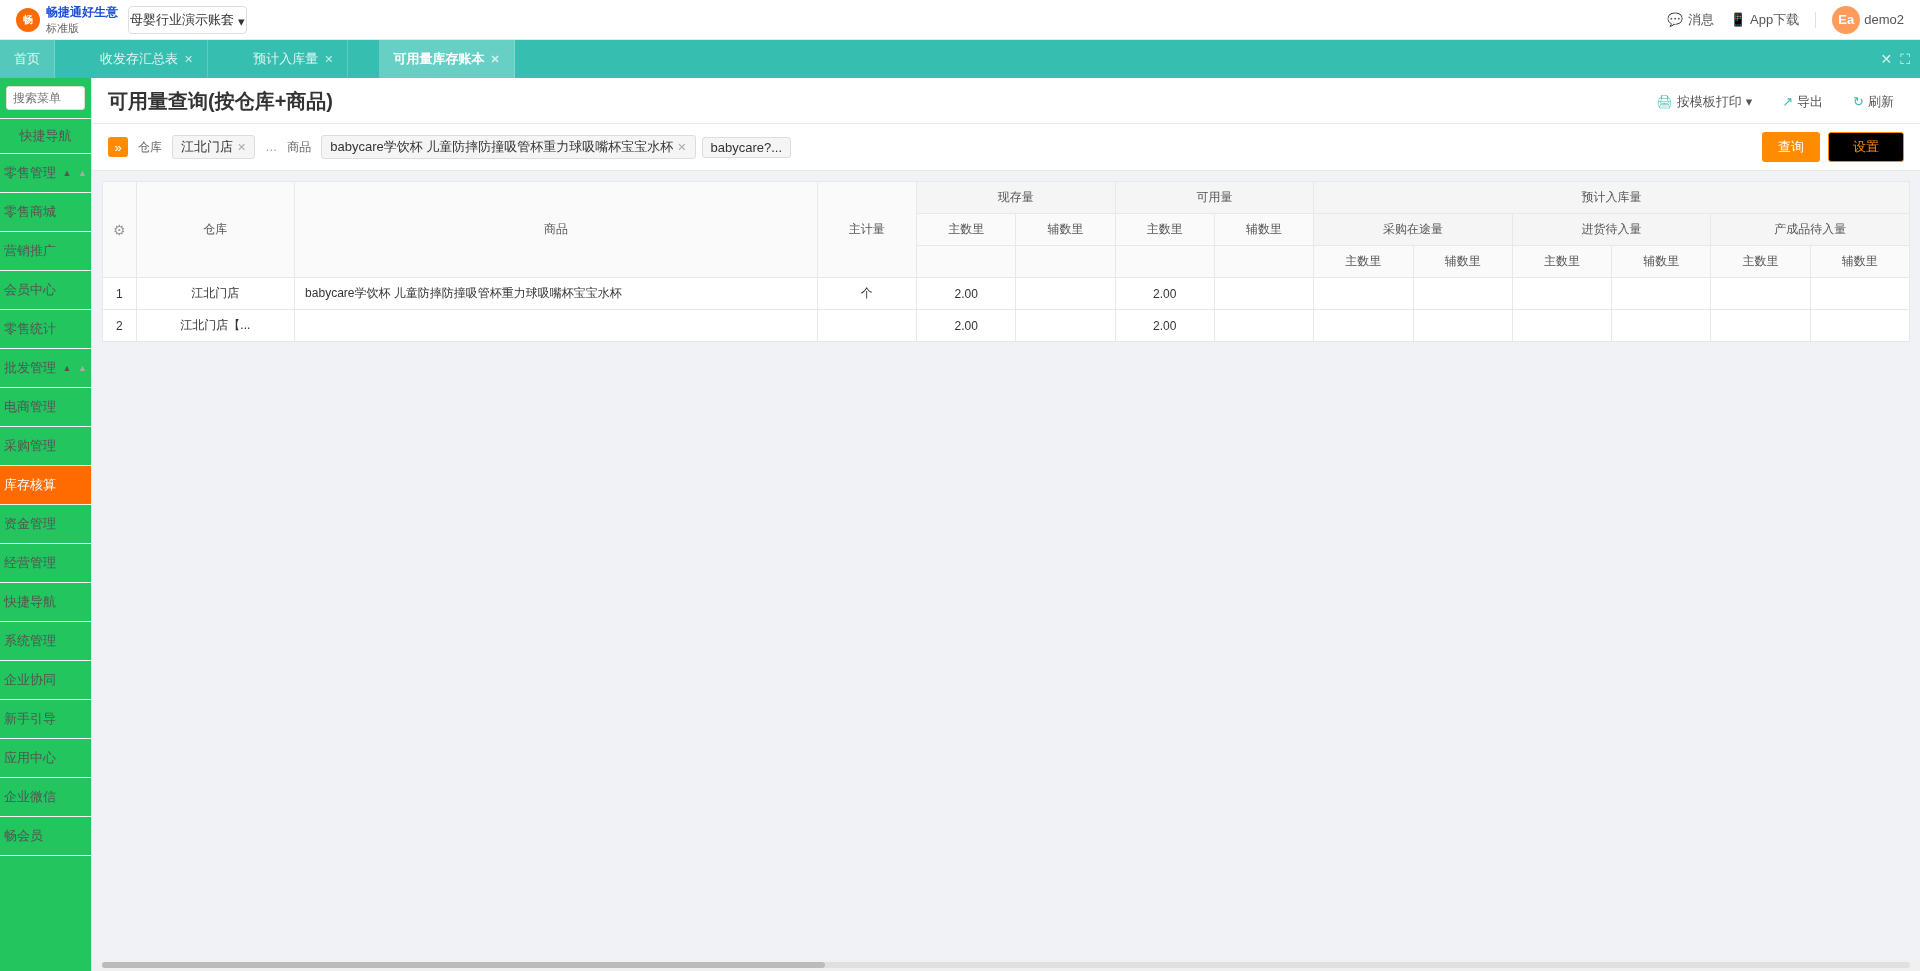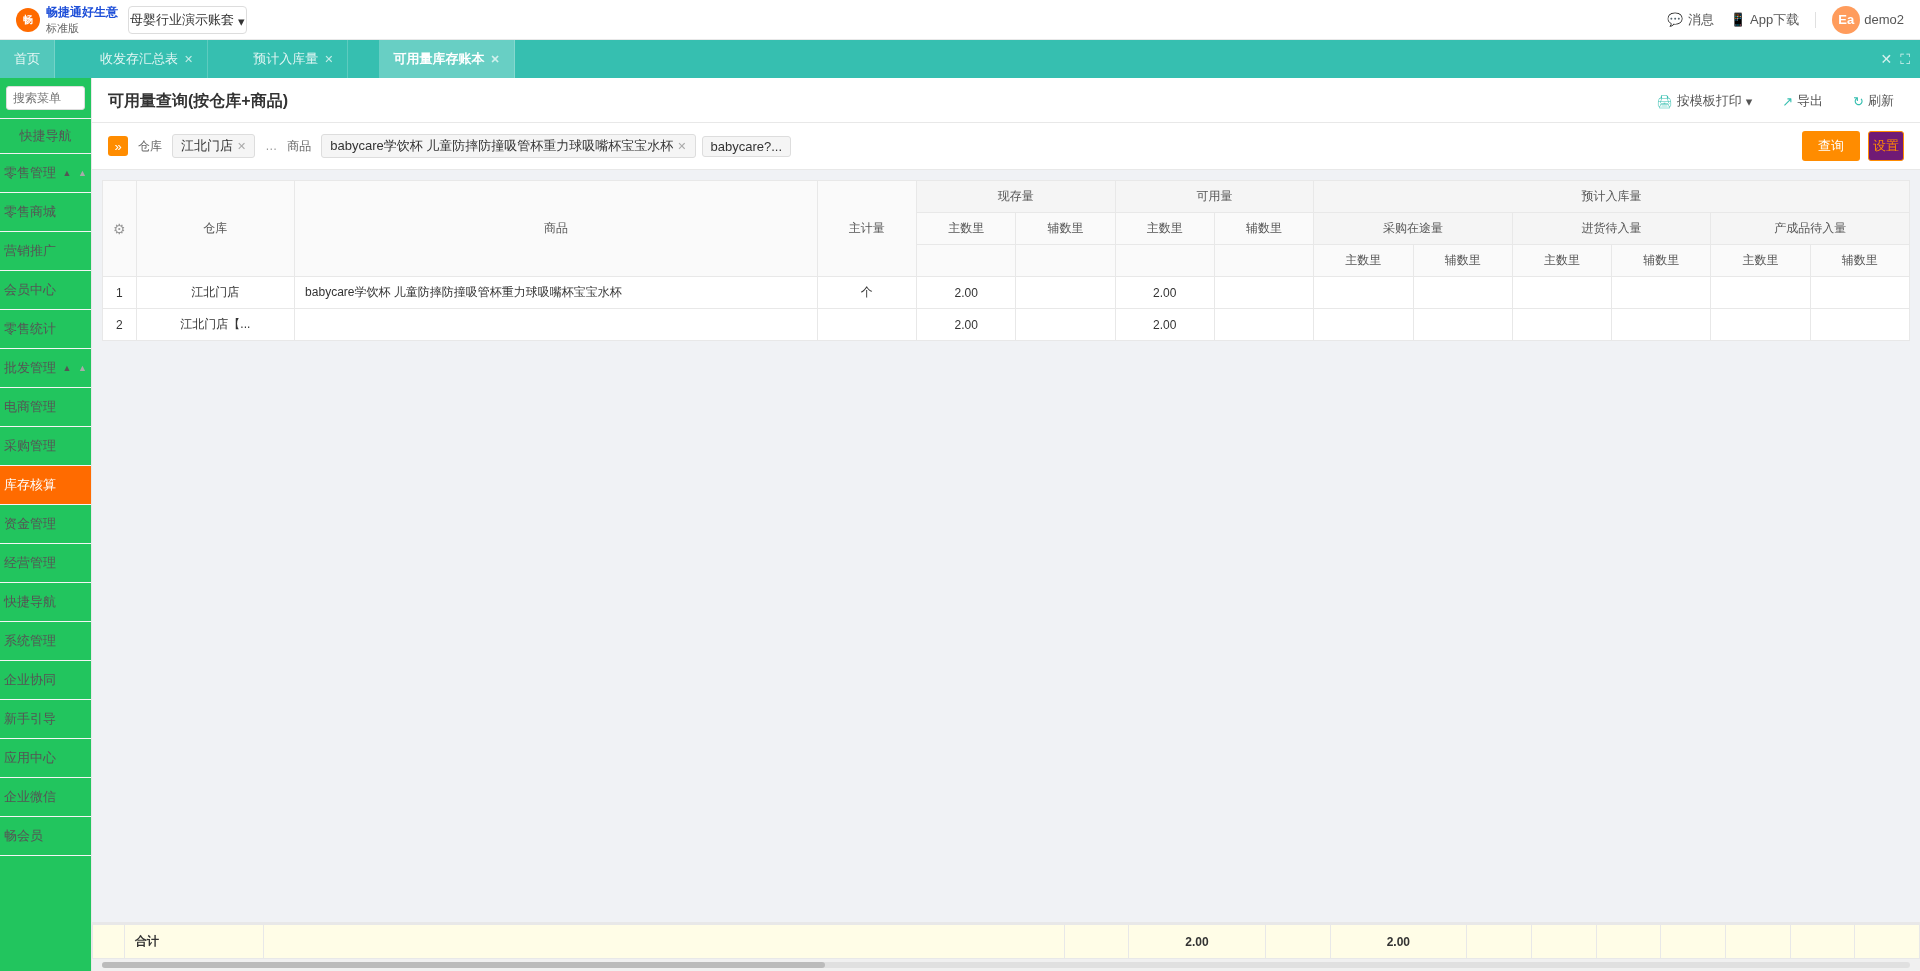--- a/index.html
+++ b/index.html
@@ -121,21 +121,21 @@
     
     .page-header {
       background: #fff;
       padding: 10px 16px 8px;
       border-bottom: 1px solid #e8e8e8;
       display: flex;
       align-items: center;
       justify-content: space-between;
       flex-shrink: 0;
     }
-    .page-title { font-size: 16px; font-weight: bold; color: #333; }
+    .page-title { font-size: 20px; font-weight: bold; color: #333; }
     .page-header-actions { display: flex; align-items: center; gap: 10px; }
     .header-action-btn {
       display: flex; align-items: center; gap: 4px;
       padding: 4px 10px; border: none; background: none;
       color: #555; cursor: pointer; font-size: 12px;
     }
     .header-action-btn .icon { color: #36bfb0; }
 
     
     .filter-bar {
@@ -180,25 +180,25 @@
     .btn-query {
       background: #ff8c00;
       color: white;
       border: none;
       border-radius: 3px;
       padding: 5px 16px;
       cursor: pointer;
       font-size: 13px;
     }
     .btn-settings {
-      background: #701a75;
+      background: #000000;
       color: #ff8c00;
       border: 1px solid #ff8c00;
       border-radius: 3px;
-      padding: 5px 4px;
+      padding: 5px 24px;
       cursor: pointer;
       font-size: 13px;
     }
 
     
     .table-area {
       flex: 1;
       overflow: auto;
       padding: 10px;
       background: #f0f2f5;
@@ -520,42 +520,20 @@
       <td></td>
       <td></td>
       <td></td>
       <td></td>
       <td></td>
     </tr>
           </tbody>
       </table>
     </div>
 
-    <div class="table-footer">
-      <table class="footer-table">
-        <tbody>
-            <tr>
-          <td style="width:32px;"></td>
-          <td class="total-label">合计</td>
-          <td style="min-width:260px;"></td>
-          <td></td>
-          <td class="total-num">2.00</td>
-          <td></td>
-          <td class="total-num">2.00</td>
-          <td></td>
-          <td></td>
-          <td></td>
-          <td></td>
-          <td></td>
-          <td></td>
-          <td></td>
-        </tr>
-      </tbody>
-        </table>
-    </div>
 
     <div class="scroll-bar-area">
       <div class="scroll-bar-track">
         <div class="scroll-bar-thumb"></div>
       </div>
     </div>
 
   </div>
 </div>
 

